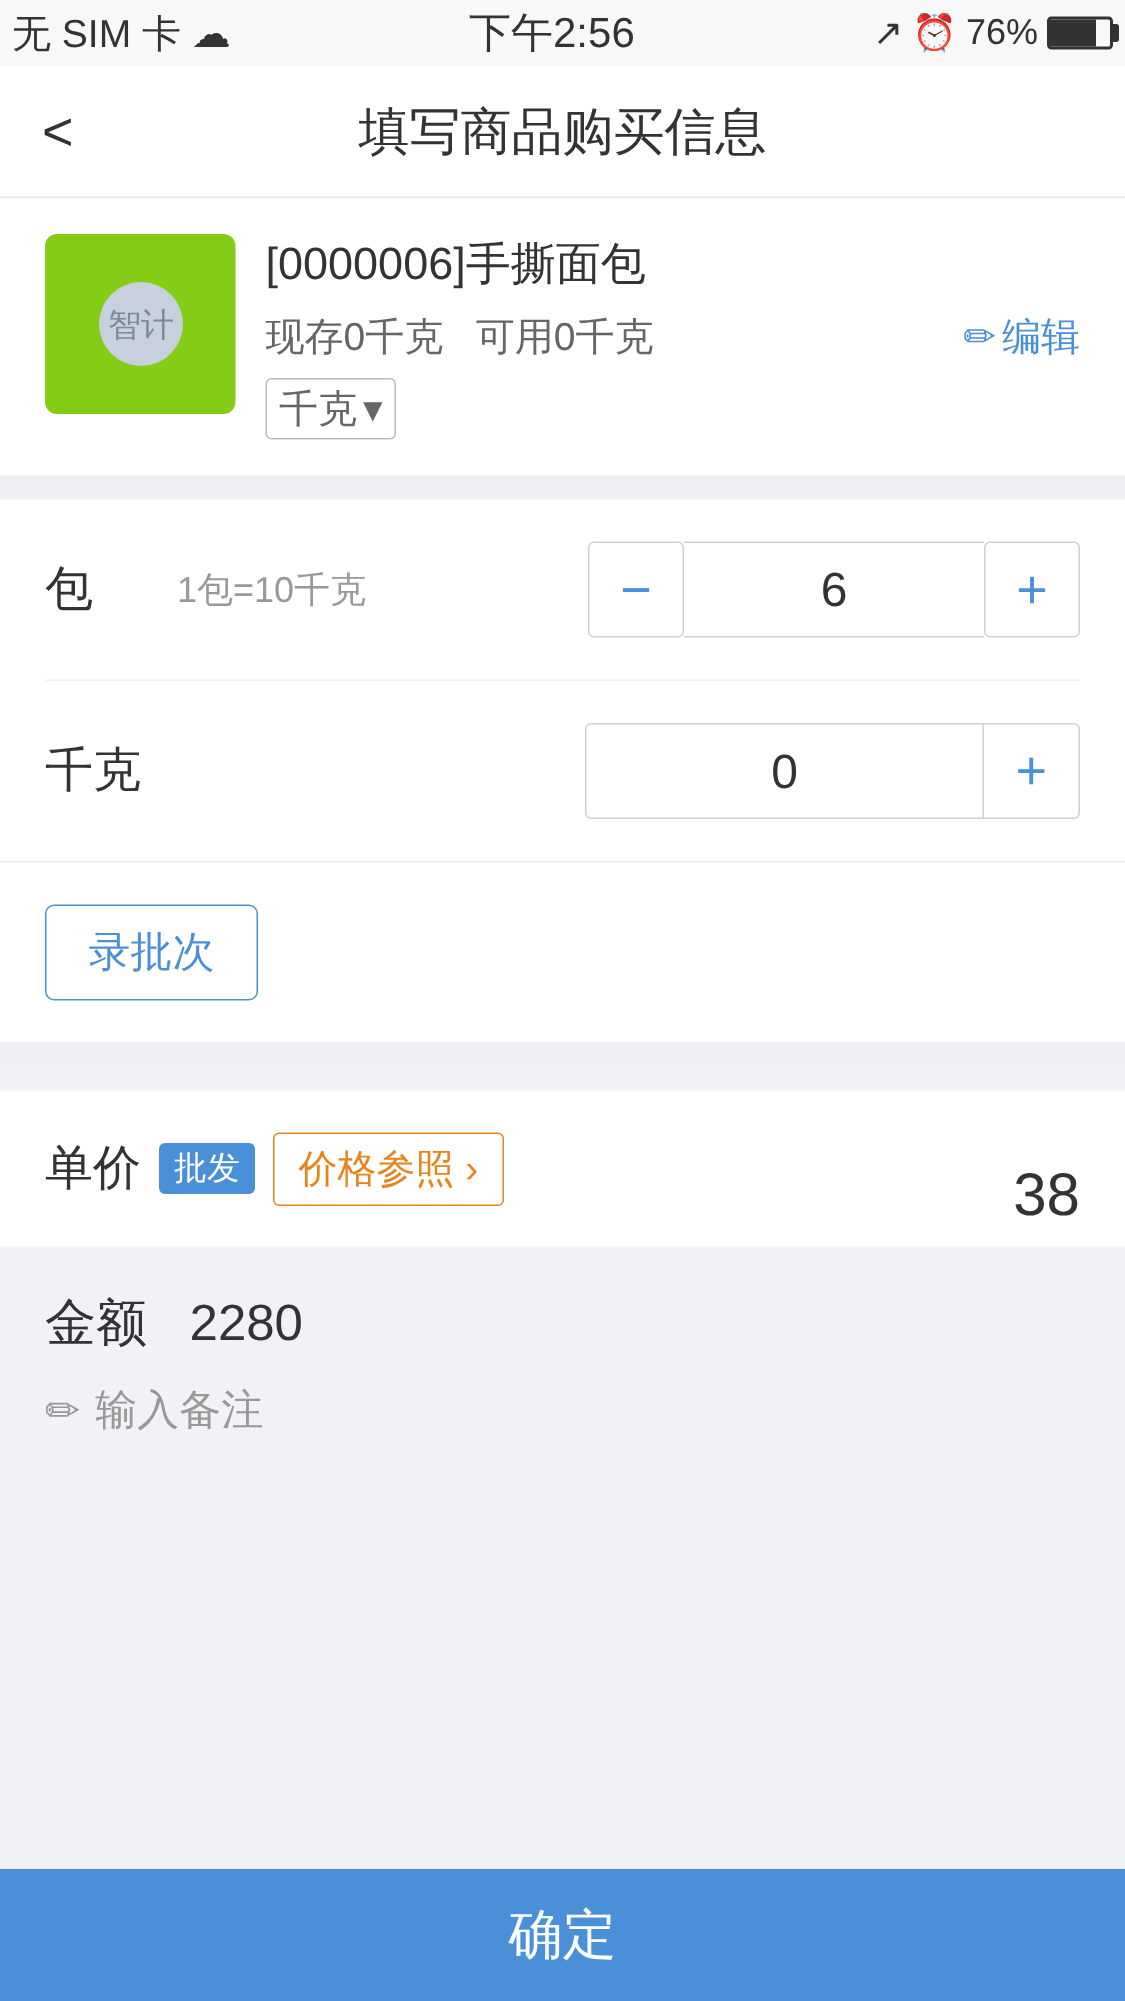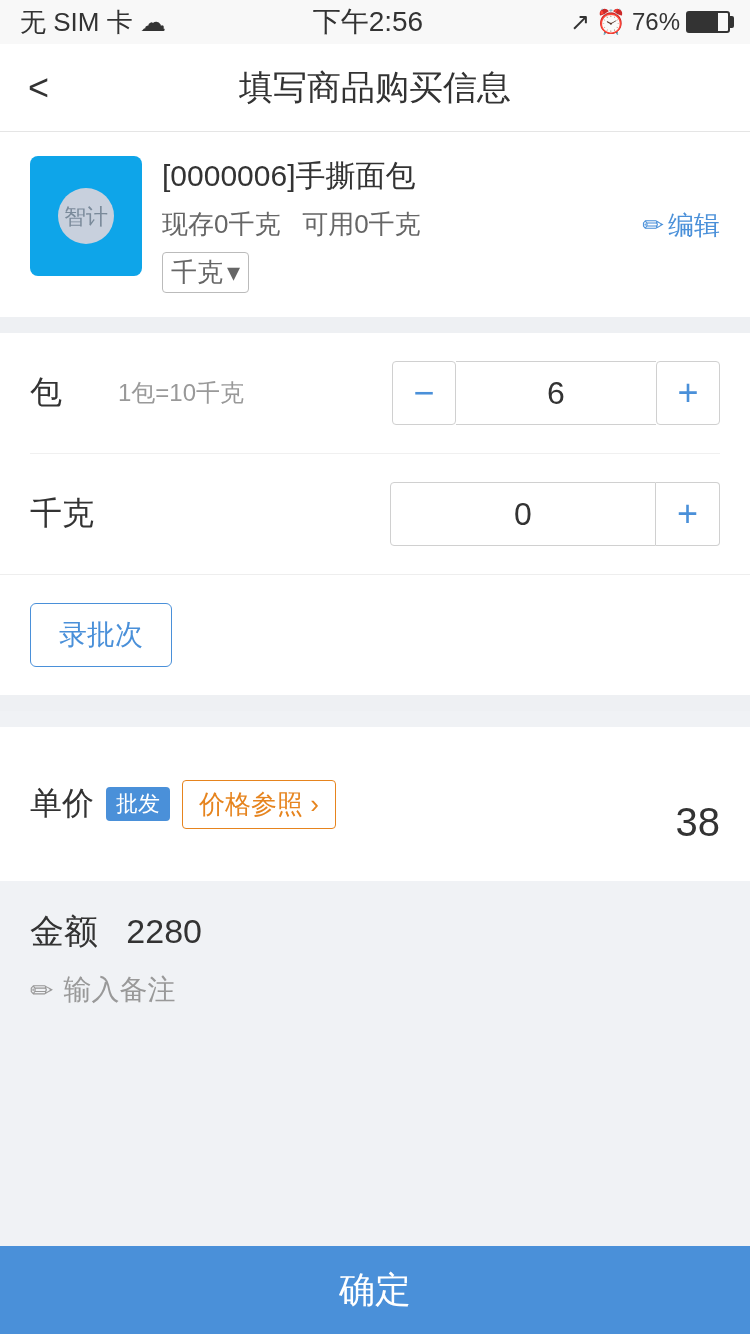--- a/index.html
+++ b/index.html
@@ -14,21 +14,21 @@
     }
 
     
     .status-bar {
       width: 750px;
       height: 44px;
       background: #f8f8f8;
       display: flex;
       align-items: center;
       justify-content: space-between;
-      padding: 0 20px;
+      padding: 0 8px;
       font-size: 26px;
       color: #333;
     }
     .status-left { display: flex; align-items: center; gap: 8px; }
     .status-center { font-weight: 500; font-size: 28px; }
     .status-right { display: flex; align-items: center; gap: 6px; font-size: 24px; }
 
     
     .nav-bar {
       width: 750px;
@@ -56,23 +56,23 @@
     
     .product-section {
       background: #fff;
       margin-top: 0;
       padding: 24px 30px;
       display: flex;
       align-items: flex-start;
       gap: 20px;
     }
     .product-image {
-      width: 112px;
+      width: 127px;
       height: 120px;
-      background: #0ea5e9;
+      background: #84cc16;
       border-radius: 8px;
       display: flex;
       align-items: center;
       justify-content: center;
       flex-shrink: 0;
     }
     .product-image svg { width: 60px; height: 60px; }
     .product-info { flex: 1; }
     .product-name { font-size: 30px; font-weight: 400; color: #333; margin-bottom: 10px; }
     .product-stock { font-size: 26px; color: #666; margin-bottom: 10px; }
@@ -201,21 +201,21 @@
       border-radius: 6px;
       padding: 12px 28px;
       font-size: 28px;
       cursor: pointer;
     }
 
     
     .price-section {
       background: #fff;
       margin-top: 16px;
-      padding: 36px 30px;
+      padding: 11px 30px;
     }
     .price-row {
       display: flex;
       align-items: center;
       justify-content: space-between;
     }
     .price-label { font-size: 32px; color: #333; display: flex; align-items: center; gap: 12px; }
     .price-tag {
       background: #4a90d9;
       color: #fff;

